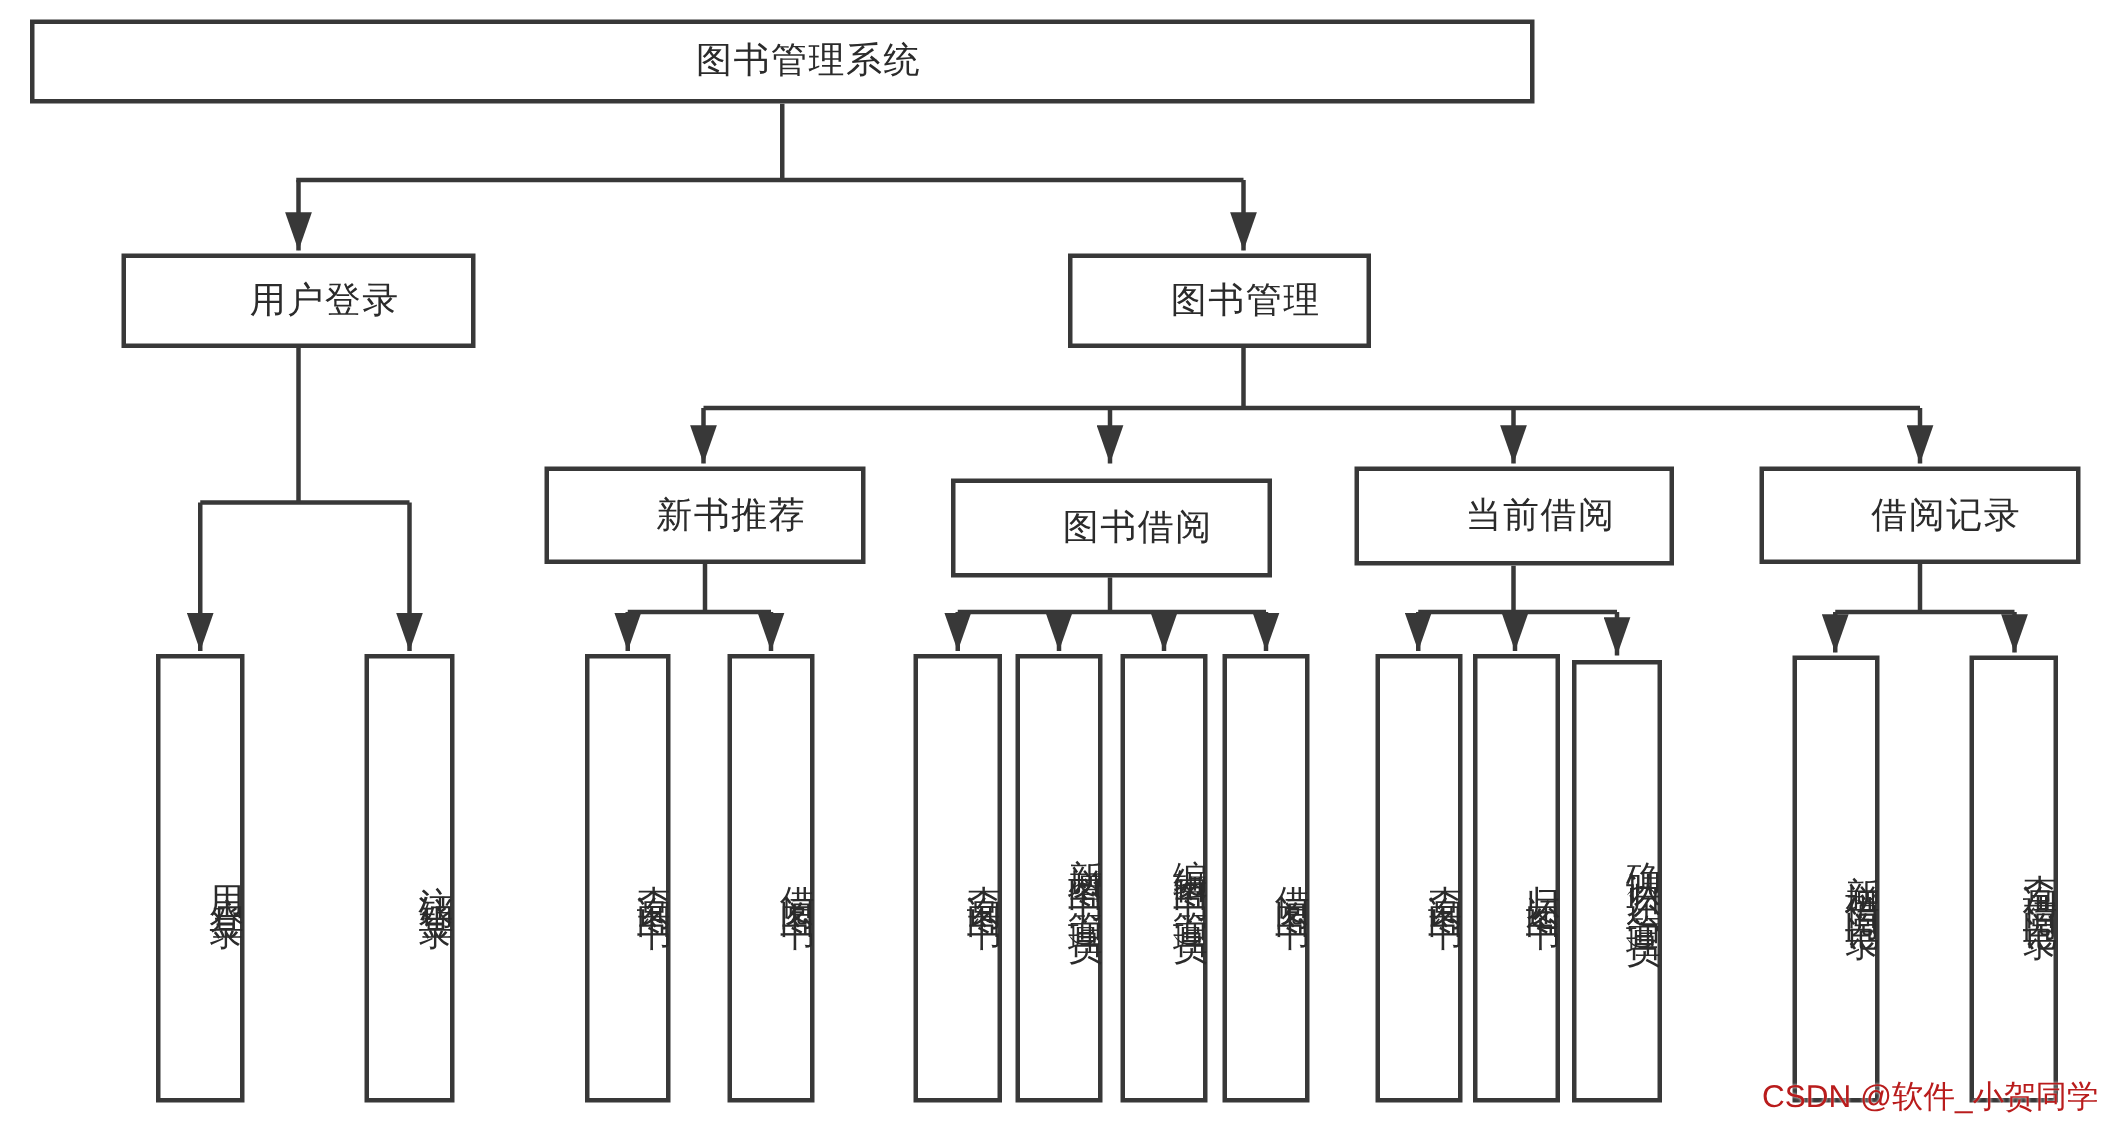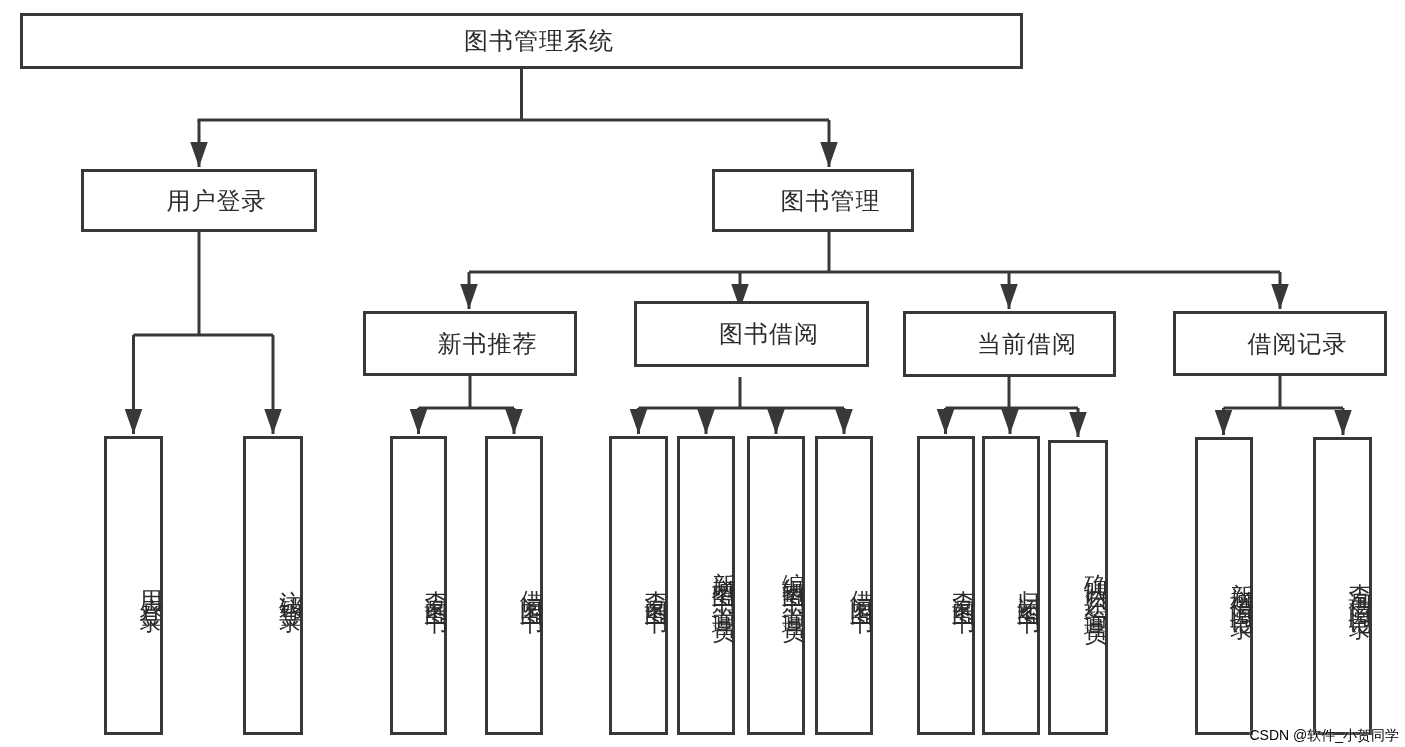--- a/index.html
+++ b/index.html
@@ -44,22 +44,22 @@
     text-orientation: mixed;
     font-size: 23px;
     letter-spacing: 7px;
     line-height: 1;
     white-space: nowrap;
   }
   .watermark {
     position: absolute;
     right: 6px;
     bottom: 2px;
-    font-size: 14px;
-    color: #000000;
+    font-size: 21px;
+    color: #b91c1c;
     text-shadow: 0 0 2px #ffffff;
     z-index: 5;
     white-space: nowrap;
   }
 </style>
 </head>
 <body>
 
 <div class="canvas">
 
@@ -115,21 +115,21 @@
   <div class="node h" style="left:81px;top:169px;width:236px;height:63px">
     <span>用户登录</span>
   </div>
   <div class="node h" style="left:712px;top:169px;width:202px;height:63px">
     <span>图书管理</span>
   </div>
 
   <div class="node h" style="left:363px;top:311px;width:214px;height:65px">
     <span>新书推荐</span>
   </div>
-  <div class="node h" style="left:634px;top:301px;width:235px;height:66px">
+  <div class="node h" style="left:634px;top:319px;width:214px;height:66px">
     <span>图书借阅</span>
   </div>
   <div class="node h" style="left:1173px;top:311px;width:214px;height:65px">
     <span>借阅记录</span>
   </div>
   <div class="node h" style="left:903px;top:311px;width:213px;height:66px">
     <span>当前借阅</span>
   </div>
 
   <div class="node v" style="left:104px;top:436px;width:59px;height:299px">

